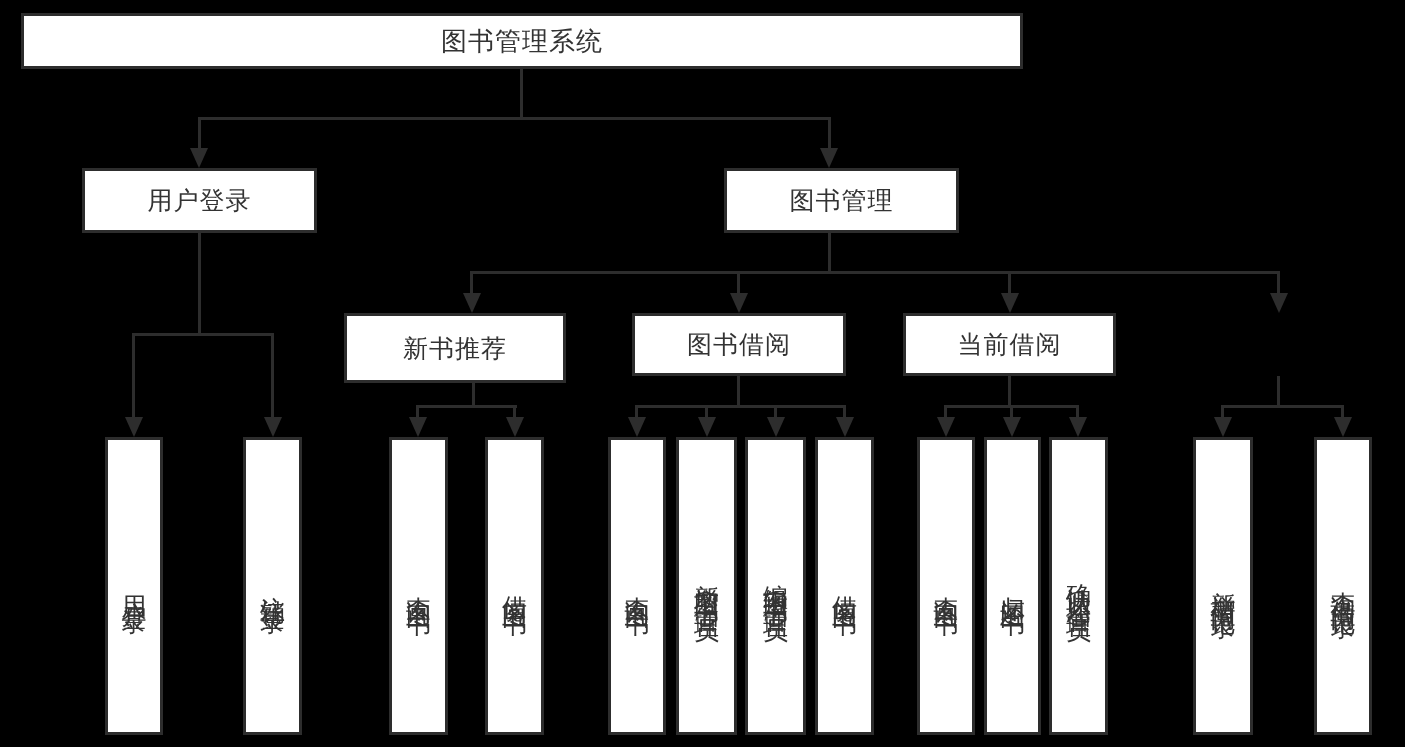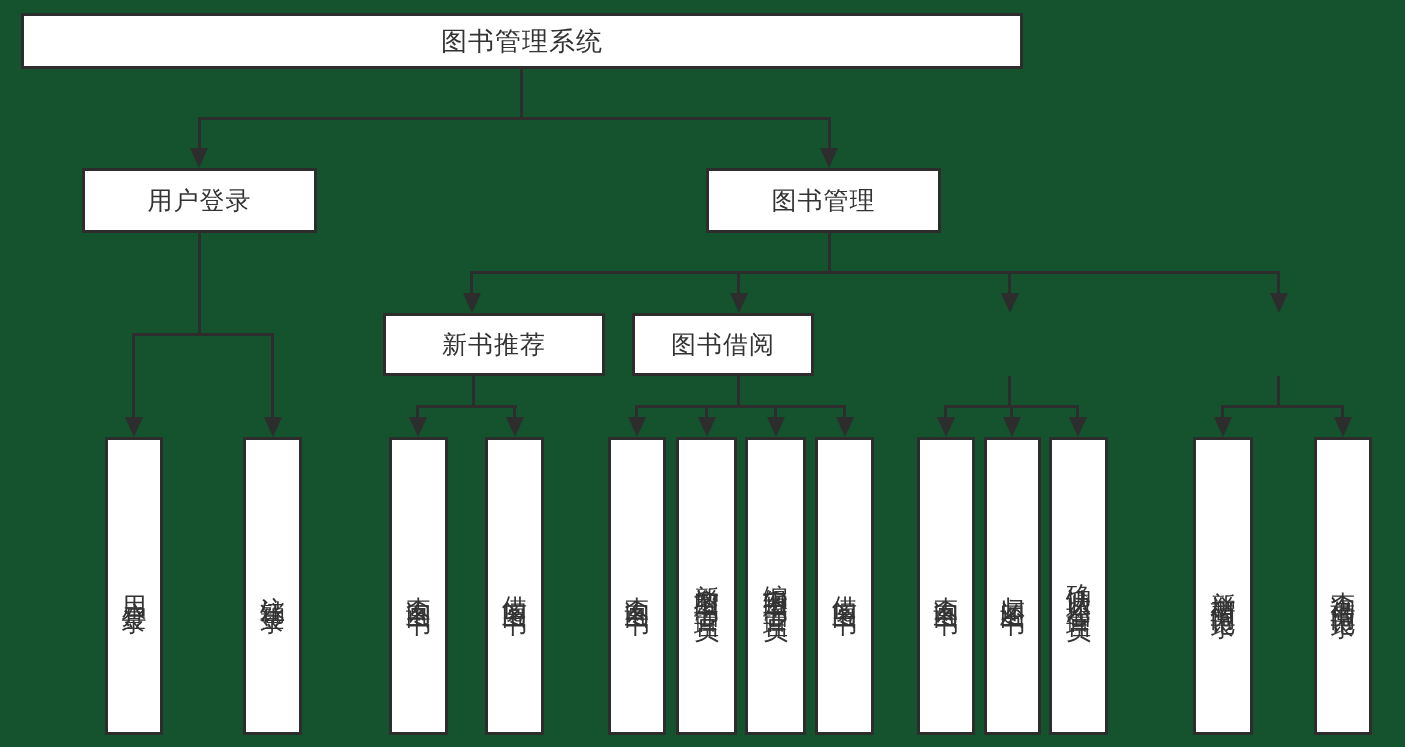--- a/index.html
+++ b/index.html
@@ -1,18 +1,18 @@
 <!DOCTYPE html>
 <html><head>
 <meta charset="utf-8">
 <style>
   * { margin:0; padding:0; box-sizing:border-box; }
   html,body { background:#ffffff; }
   .stage {
-    position:relative; width:1405px; height:747px; background:#14532d;
+    position:relative; width:1405px; height:747px; background:#000000;
     font-family:"Liberation Sans","DejaVu Sans",sans-serif; overflow:hidden;
   }
   .box {
     position:absolute; background:#ffffff; border:3px solid #2d2d2d;
     display:flex; align-items:center; justify-content:center;
     color:#333333; font-size:25px; letter-spacing:1px; z-index:2;
   }
   .leaf { z-index:2; }
   .leaf .vtext {
     writing-mode:vertical-rl; text-orientation:mixed;
@@ -31,24 +31,25 @@
   }
 </style>
 </head>
 <body>
 
 <div class="stage">
 
   <div class="box" style="left:21px; top:13px; width:1002px; height:56px; font-size:26px;">图书管理系统</div>
 
   <div class="box" style="left:82px; top:168px; width:235px; height:65px;">用户登录</div>
-  <div class="box" style="left:706px; top:168px; width:235px; height:65px;">图书管理</div>
+  <div class="box" style="left:724px; top:168px; width:235px; height:65px;">图书管理</div>
 
-  <div class="box" style="left:383px; top:313px; width:222px; height:63px;">新书推荐</div>
-  <div class="box" style="left:632px; top:313px; width:182px; height:63px;">图书借阅</div>
+  <div class="box" style="left:344px; top:313px; width:222px; height:70px;">新书推荐</div>
+  <div class="box" style="left:632px; top:313px; width:214px; height:63px;">图书借阅</div>
+  <div class="box" style="left:903px; top:313px; width:213px; height:63px;">当前借阅</div>
 
   <div class="box leaf" style="left:105px; top:437px; width:58px; height:298px;">
     <span class="vtext">用户登录</span>
   </div>
   <div class="box leaf" style="left:243px; top:437px; width:59px; height:298px;">
     <span class="vtext">注销登录</span>
   </div>
 
   <div class="box leaf" style="left:389px; top:437px; width:59px; height:298px;">
     <span class="vtext">查询图书</span>

